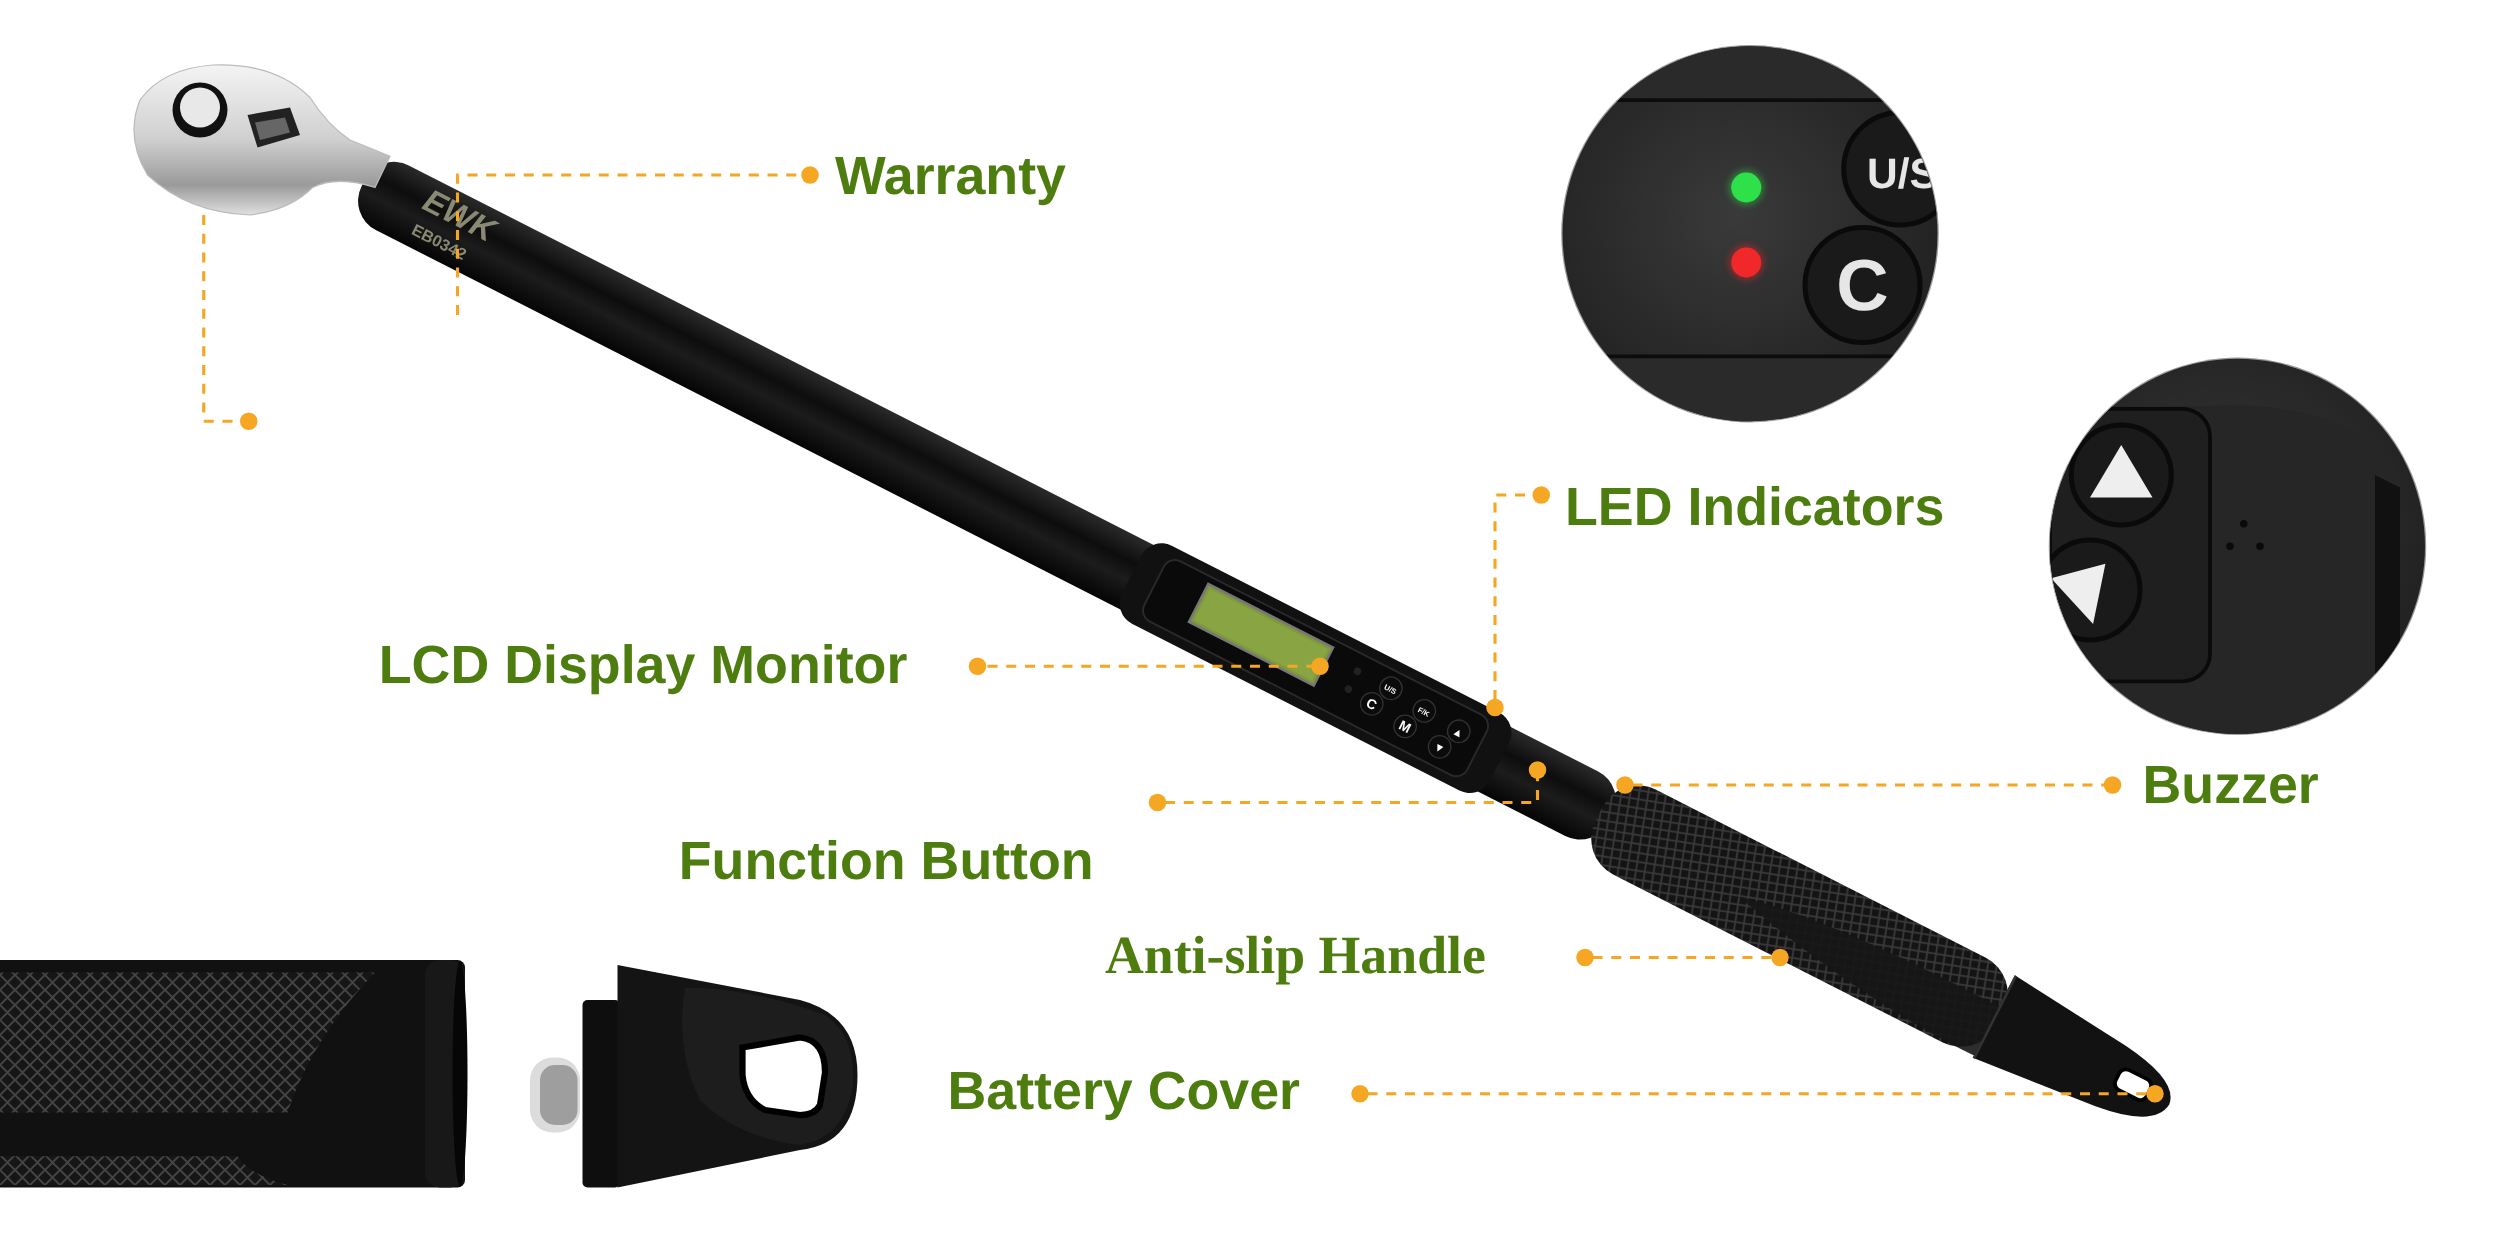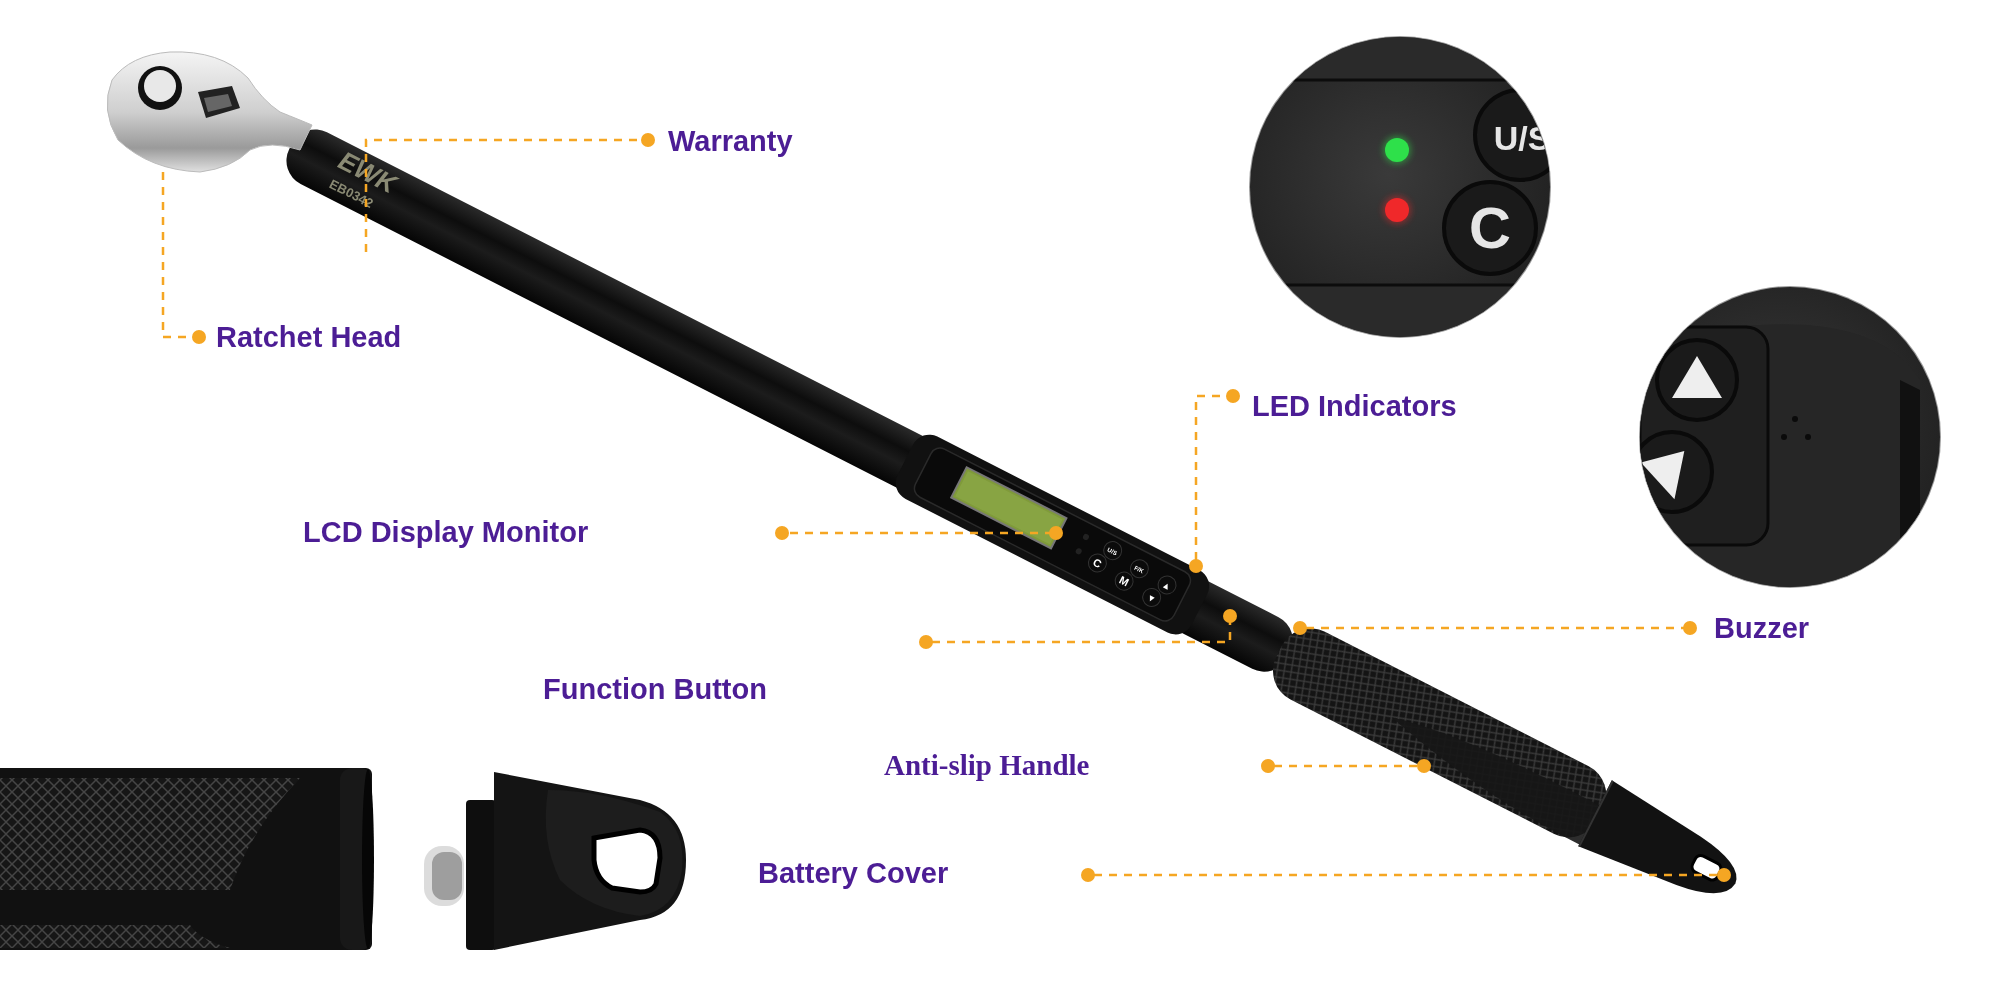--- a/index.html
+++ b/index.html
@@ -1,18 +1,18 @@
 <!DOCTYPE html>
 <html><head>
 <meta charset="utf-8">
 <style>
   html,body{margin:0;padding:0;background:#ffffff;}
   body{width:2000px;height:1000px;position:relative;overflow:hidden;font-family:"Liberation Sans","DejaVu Sans",sans-serif;}
   svg.stage{position:absolute;left:0;top:0;}
-  .label{position:absolute;color:#4c1d95;font-weight:bold;font-size:29px;line-height:54px;white-space:nowrap;letter-spacing:0px;}
+  .label{position:absolute;color:#4d7c0f;font-weight:bold;font-size:43px;line-height:54px;white-space:nowrap;letter-spacing:0px;}
   .label span{display:block;}
 </style>
 </head>
 <body>
 
 <svg class="stage" width="2000" height="1000" viewBox="0 0 2000 1000">
   <defs>
     <linearGradient id="shaftGrad" x1="0" y1="0" x2="0" y2="1">
       <stop offset="0" stop-color="#2a2a2a"></stop>
       <stop offset="0.35" stop-color="#0d0d0d"></stop>
@@ -194,21 +194,20 @@
     <circle cx="1088" cy="875" r="7"></circle>
     <circle cx="1724" cy="875" r="7"></circle>
   </g>
 </svg>
 
 <div class="label" style="left:668px;top:114px;">
   <span>Warranty</span>
 </div>
 
 <div class="label" style="left:216px;top:310px;">
-  <span>Ratchet Head</span>
 </div>
 
 <div class="label" style="left:1252px;top:379px;">LED Indicators</div>
 
 <div class="label" style="left:303px;top:505px;">LCD Display Monitor</div>
 
 <div class="label" style="left:543px;top:614px;margin-top:48px;">Function Button</div>
 
 <div class="label" style="left:1714px;top:601px;">Buzzer</div>
 

